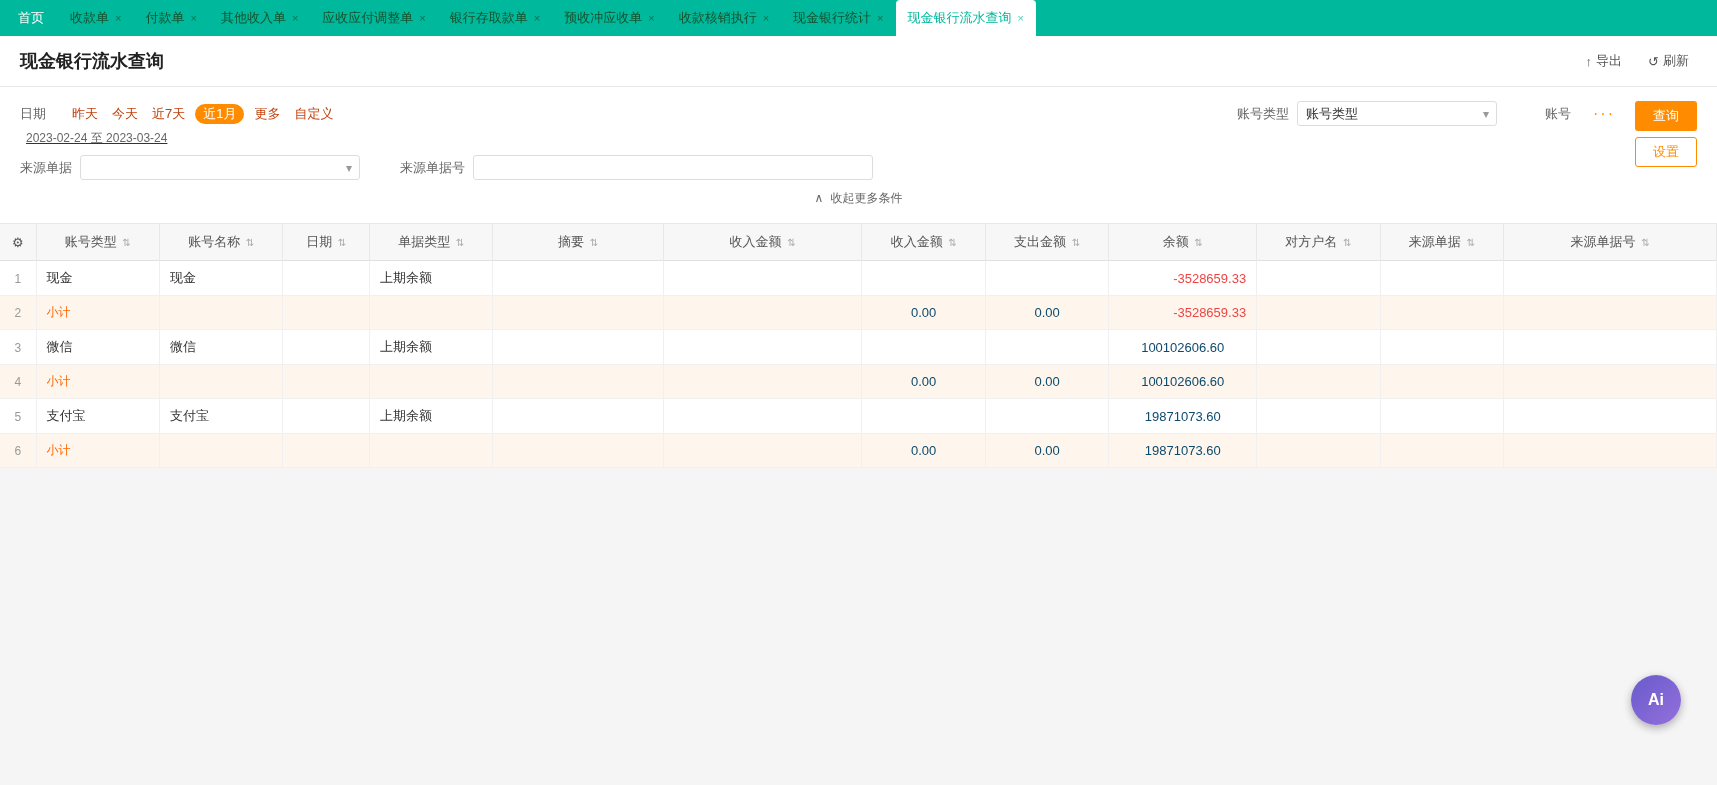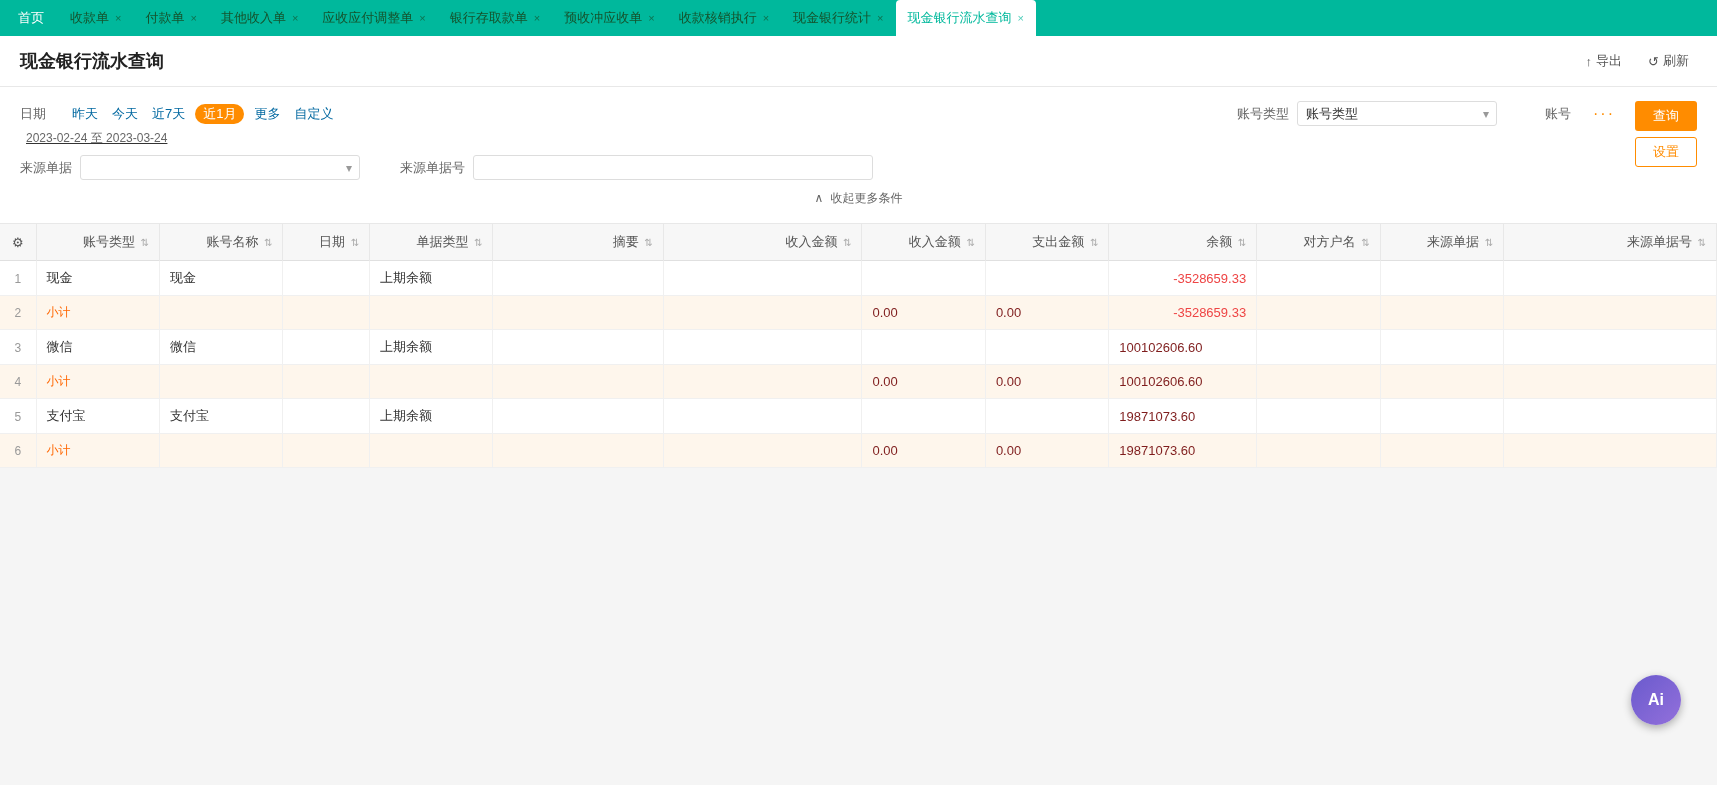--- a/index.html
+++ b/index.html
@@ -92,21 +92,21 @@
       font-size: 13px;
       white-space: nowrap;
       min-width: 40px;
     }
     .date-shortcuts {
       display: flex;
       gap: 6px;
       align-items: center;
     }
     .date-btn {
-      color: #0369a1;
+      color: #c2410c;
       cursor: pointer;
       font-size: 13px;
       padding: 1px 4px;
       border-radius: 2px;
     }
     .date-btn.active {
       background: #ff8c00;
       color: #fff;
       border-radius: 10px;
       padding: 1px 8px;
@@ -205,21 +205,21 @@
       width: 100%;
       border-collapse: collapse;
       font-size: 13px;
     }
     thead tr {
       background: #f7f7f7;
       border-bottom: 1px solid #e0e0e0;
     }
     thead th {
       padding: 9px 10px;
-      text-align: right;
+      text-align: center;
       color: #555;
       font-weight: normal;
       border-right: 1px solid #e8e8e8;
       white-space: nowrap;
       position: relative;
     }
     thead th .sort-icon {
       color: #aaa;
       font-size: 10px;
       margin-left: 2px;
@@ -230,22 +230,22 @@
     tbody tr.subtotal {
       background: #fef6ec;
     }
     tbody td {
       padding: 8px 10px;
       color: #333;
       border-right: 1px solid #f0f0f0;
       white-space: nowrap;
     }
     tbody td.number {
-      text-align: left;
-      color: #7f1d1d;
+      text-align: center;
+      color: #0c4a6e;
     }
     tbody td.negative {
       text-align: right;
       color: #e44;
     }
     .settings-col {
       width: 36px;
       text-align: center;
     }
     .row-num {

